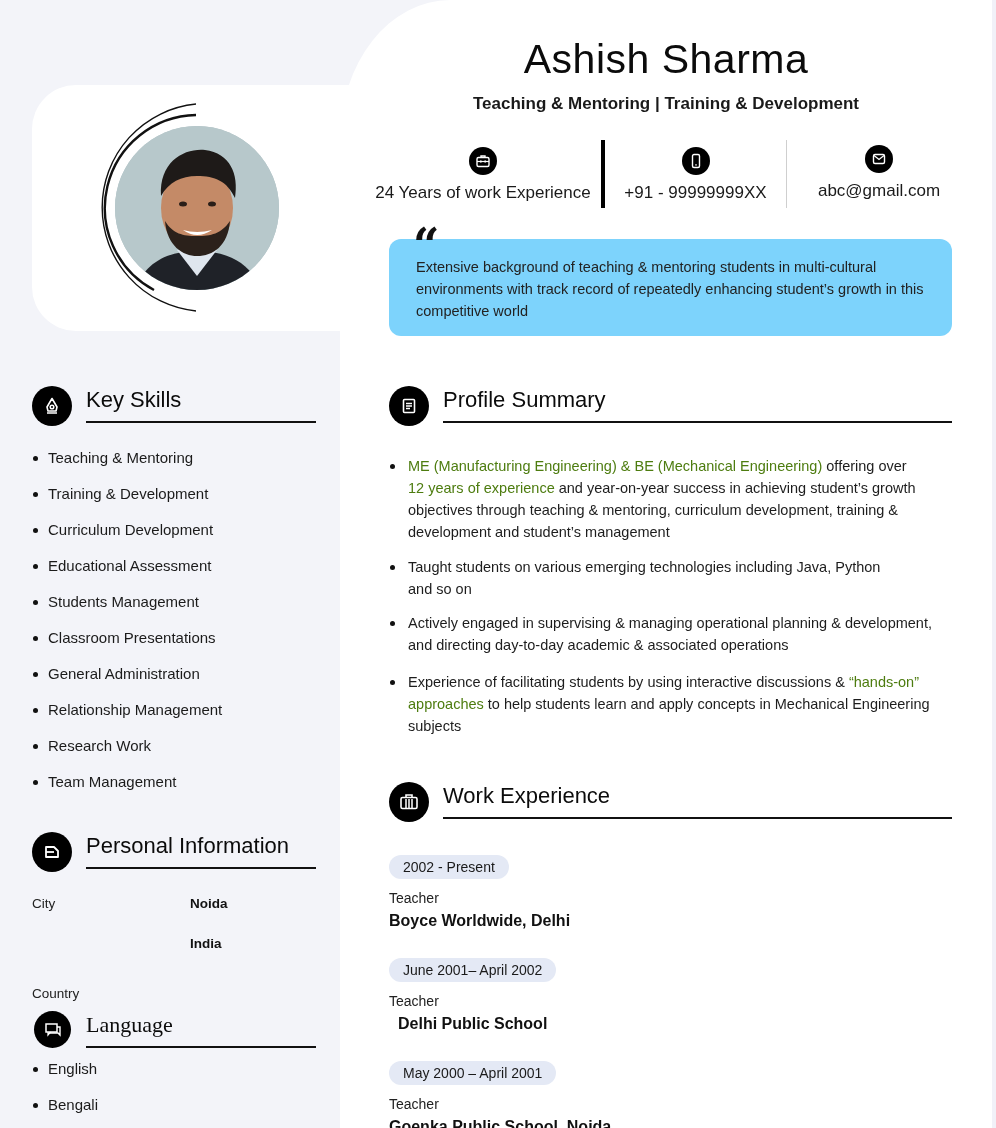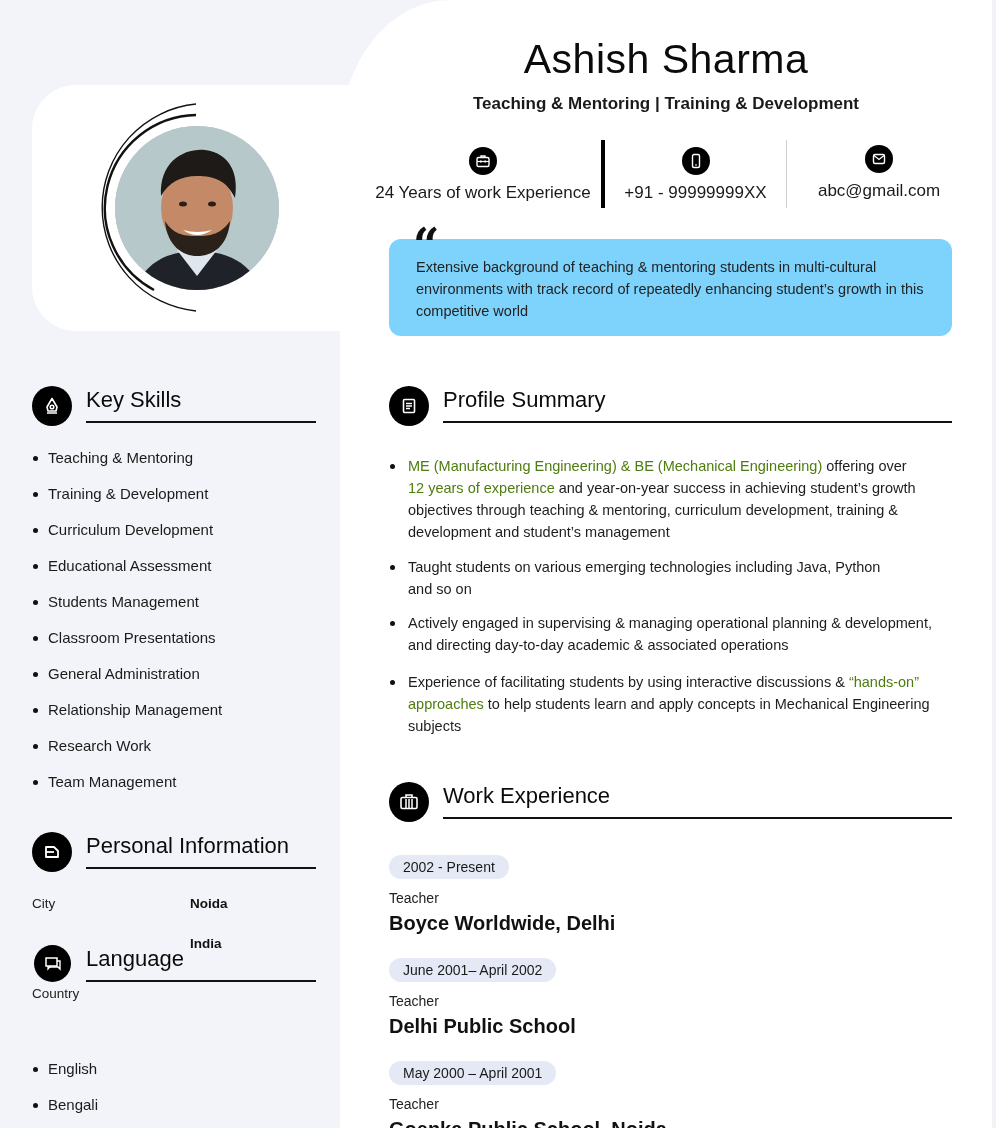--- a/index.html
+++ b/index.html
@@ -105,21 +105,21 @@
   }
   .summary b { font-weight: 400; color: #4d7c0f; }
 
   
   .job { position: absolute; left: 389px; }
   .pill {
     display: inline-block; background: #e4e9f5; border-radius: 13px; height: 24px; line-height: 24px;
     padding: 0 14px; font-size: 14px; color: #1a1a1a;
   }
   .role { margin-top: 11px; font-size: 14px; color: #222; }
-  .org { margin-top: 6px; font-size: 20px; font-weight: 700; color: #111; }
+  .org { margin-top: 6px; font-size: 16px; font-weight: 700; color: #111; text-align: center; }
 </style>
 </head>
 <body>
 
 <div class="right-strip"></div>
 <div class="main-panel"></div>
 
 <div class="photo-card"></div>
 <div class="photo-wrap">
   <svg width="220" height="220" viewBox="0 0 220 220">
@@ -218,21 +218,21 @@
 </div>
 <div class="info-row" style="top:896px;">
   <span class="k">City</span>
   <span class="v">Noida</span>
 </div>
 <div class="info-row" style="top:937px;">
   <span class="k" style="top:12px;margin-top:37px;">Country</span>
   <span class="v" style="top:-1px;">India</span>
 </div>
 
-<div class="sec-head" style="left:34px; top:945px; width:282px;">
+<div class="sec-head" style="left:34px; top:1011px; width:282px;font-family:Liberation Serif, serif;">
   <div class="round-icon big" style="width:37px;height:37px;">
     <svg width="20" height="20" viewBox="0 0 20 20">
         <rect x="3" y="4" width="11" height="8" fill="none" stroke="#fff" stroke-width="1.5"></rect>
         <path d="M5 12 V15 L7.5 12" fill="none" stroke="#fff" stroke-width="1.3"></path>
         <path d="M14 7 H17 V15 L15 13 H7 V12" fill="none" stroke="#fff" stroke-width="1.4"></path>
       </svg>
   </div>
   <div class="sec-title" style="left:52px;">Language</div>
   <div class="sec-line" style="left:52px; width:230px;"></div>
 </div>

